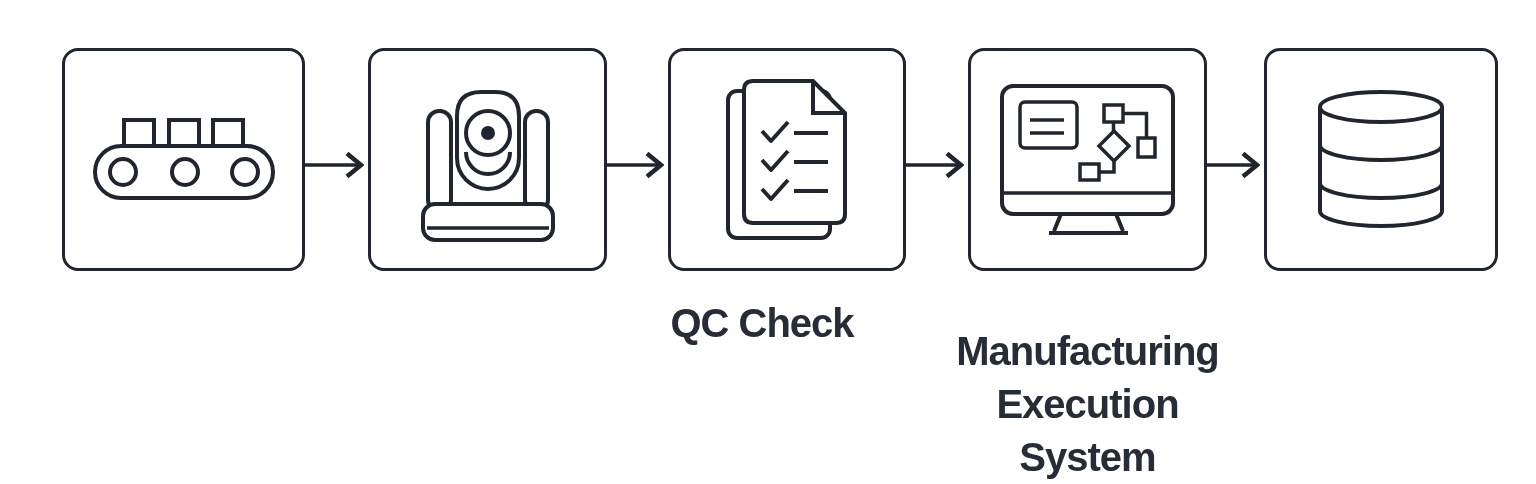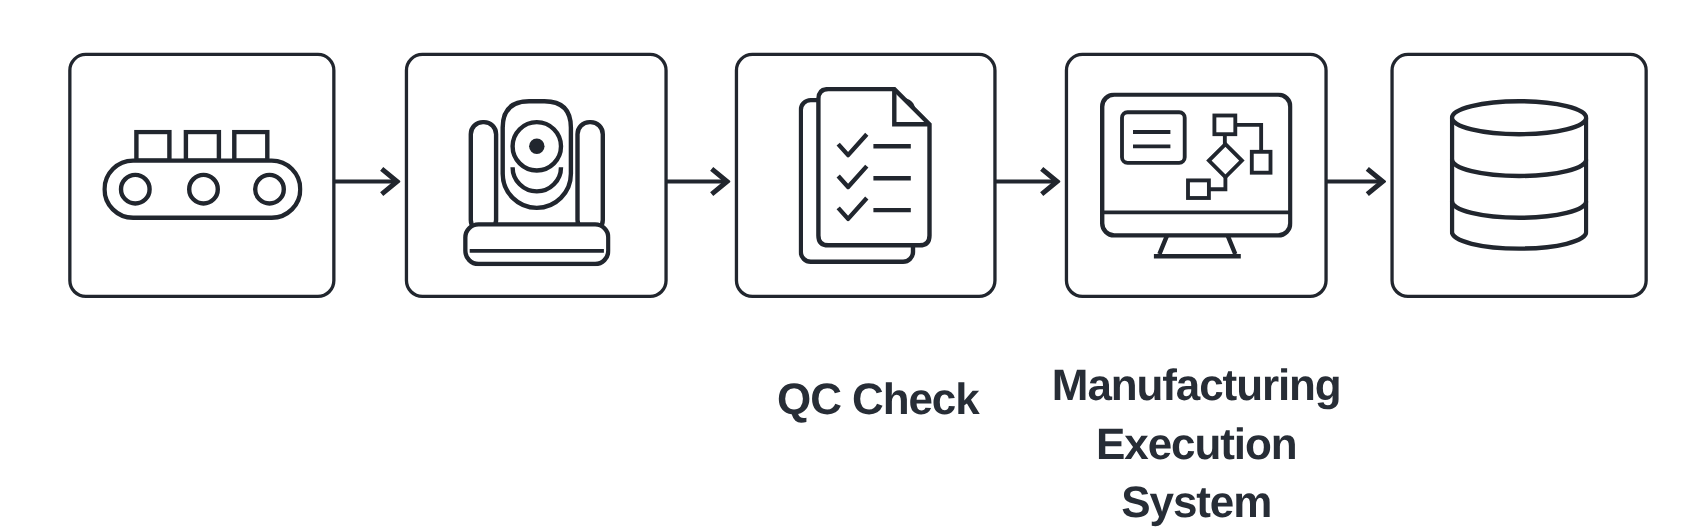--- a/index.html
+++ b/index.html
@@ -41,21 +41,21 @@
     top: 297px;
     font-size: 40px;
     font-weight: 700;
     line-height: 53px;
     letter-spacing: -1px;
     text-align: center;
     color: var(--text);
   }
   .l1 { left: 63px;   width: 242px; }
   .l2 { left: 367px;  width: 241px; }
-  .l3 { left: 668px;  width: 260px; margin-top: 40px; }
+  .l3 { left: 632px;  width: 260px; }
   .l4 { left: 942px;  width: 291px; margin-top: 28px; }
   .l5 { left: 1261px; width: 240px; }
 
   .arrow { position: absolute; top: 150px; height: 30px; color: var(--stroke); }
   .a1 { left: 304px;  width: 60px; }
   .a2 { left: 606px;  width: 58px; }
   .a3 { left: 905px;  width: 59px; }
   .a4 { left: 1205px; width: 55px; }
 
   .icon-stroke { fill: none; stroke: currentColor; stroke-width: 4; }

